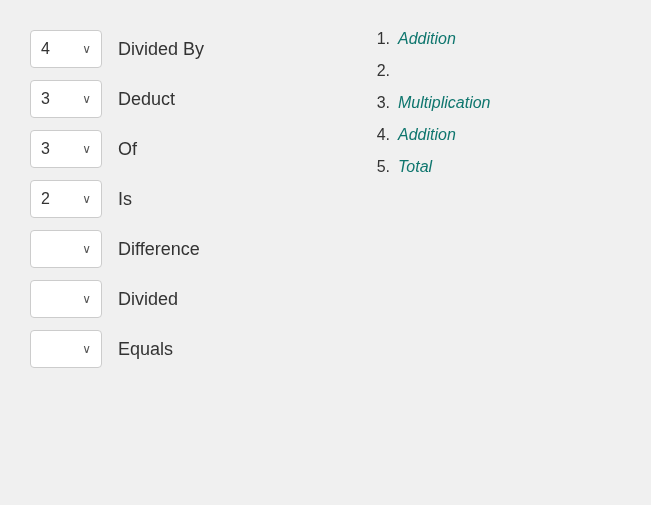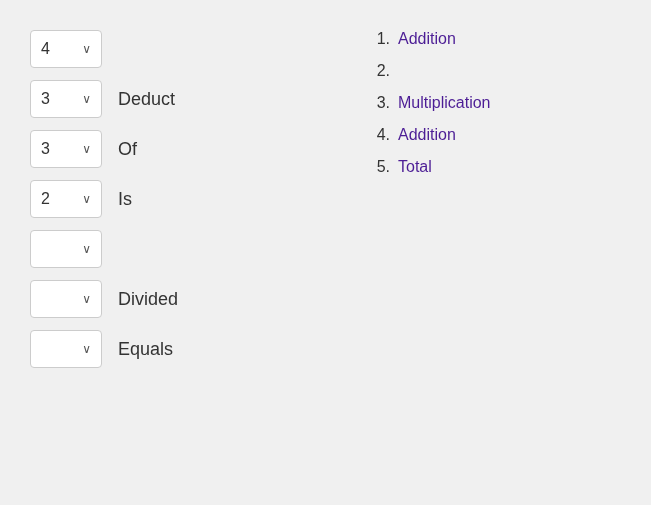--- a/index.html
+++ b/index.html
@@ -84,35 +84,37 @@
 
     .list-number {
       font-size: 16px;
       color: #333;
       min-width: 20px;
       text-align: right;
     }
 
     .list-text {
       font-size: 16px;
-      color: #4c1d95;
+      color: #0f766e;
+      font-style: italic;
     }
   </style>
 </head>
 <body>
 
 <div class="main-container">
 
   <div class="left-column">
 
   <div class="row-item">
         <div class="dropdown">
           <span class="dropdown-value">4</span>
           <span class="dropdown-arrow">∨</span>
         </div>
+        <span class="row-label">Divided By</span>
       </div>
       <div class="row-item">
         <div class="dropdown">
           <span class="dropdown-value">3</span>
           <span class="dropdown-arrow">∨</span>
         </div>
         <span class="row-label">Deduct</span>
       </div>
       <div class="row-item">
         <div class="dropdown">
@@ -126,20 +128,21 @@
           <span class="dropdown-value">2</span>
           <span class="dropdown-arrow">∨</span>
         </div>
         <span class="row-label">Is</span>
       </div>
       <div class="row-item">
         <div class="dropdown">
           <span class="dropdown-value"></span>
           <span class="dropdown-arrow">∨</span>
         </div>
+        <span class="row-label">Difference</span>
       </div>
       <div class="row-item">
         <div class="dropdown">
           <span class="dropdown-value"></span>
           <span class="dropdown-arrow">∨</span>
         </div>
         <span class="row-label">Divided</span>
       </div>
       <div class="row-item">
         <div class="dropdown">

